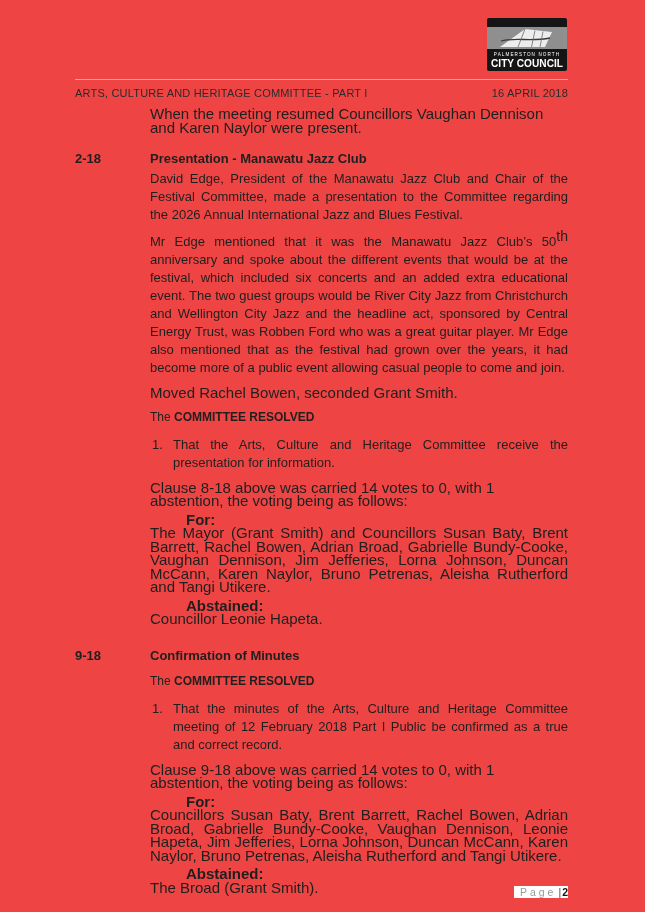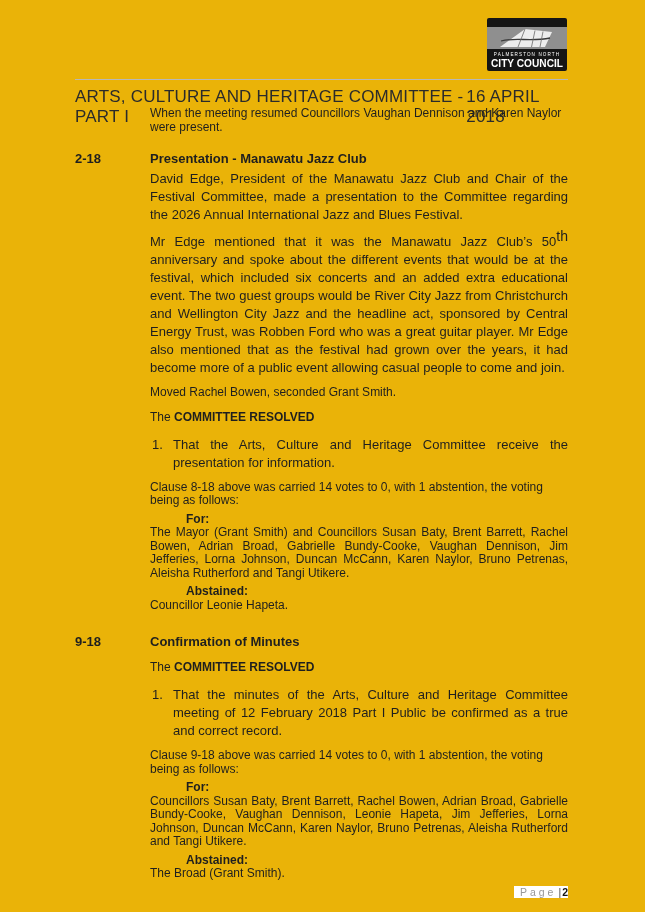--- a/index.html
+++ b/index.html
@@ -1,34 +1,34 @@
 <!DOCTYPE html>
 <html><head>
 <meta charset="utf-8">
 <style>
   * { box-sizing: border-box; }
   html, body { margin: 0; padding: 0; background: #ffffff; }
   .page {
     position: relative;
     width: 645px;
     height: 912px;
-    background: #eab308;
+    background: #ef4444;
     font-family: "Liberation Sans", sans-serif;
     color: #1f1f1f;
     overflow: hidden;
   }
   .logo { position: absolute; top: 18px; left: 487px; width: 80px; height: 53px; }
   .rule { position: absolute; top: 79px; left: 75px; width: 493px; border-top: 1px solid #b8b8b8; }
   .hdr {
     position: absolute; top: 87px; left: 75px; width: 493px;
     display: flex; justify-content: space-between;
-    font-size: 17px; color: #2b2b2b; letter-spacing: 0.2px;
+    font-size: 11px; color: #2b2b2b; letter-spacing: 0.2px;
   }
   .content { position: absolute; top: 107px; left: 75px; width: 493px; }
-  .small { font-size: 12px; line-height: 13.5px; }
+  .small { font-size: 15px; line-height: 13.5px; }
   p { margin: 0; }
   .intro { margin-left: 75px; }
   .section { margin-top: 16px; }
   .row { display: flex; }
   .num { width: 75px; flex: none; font-weight: 700; font-size: 13px; line-height: 17px; }
   .sbody { flex: 1; min-width: 0; }
   .title { font-weight: 700; font-size: 13px; line-height: 17px; }
   .para { margin: 3px 0 9px; font-size: 13px; line-height: 18px; text-align: justify; }
   .moved { margin: 9px 0 9px; }
   .resolved { margin: 9px 0 10px; font-size: 12px; line-height: 17px; }

